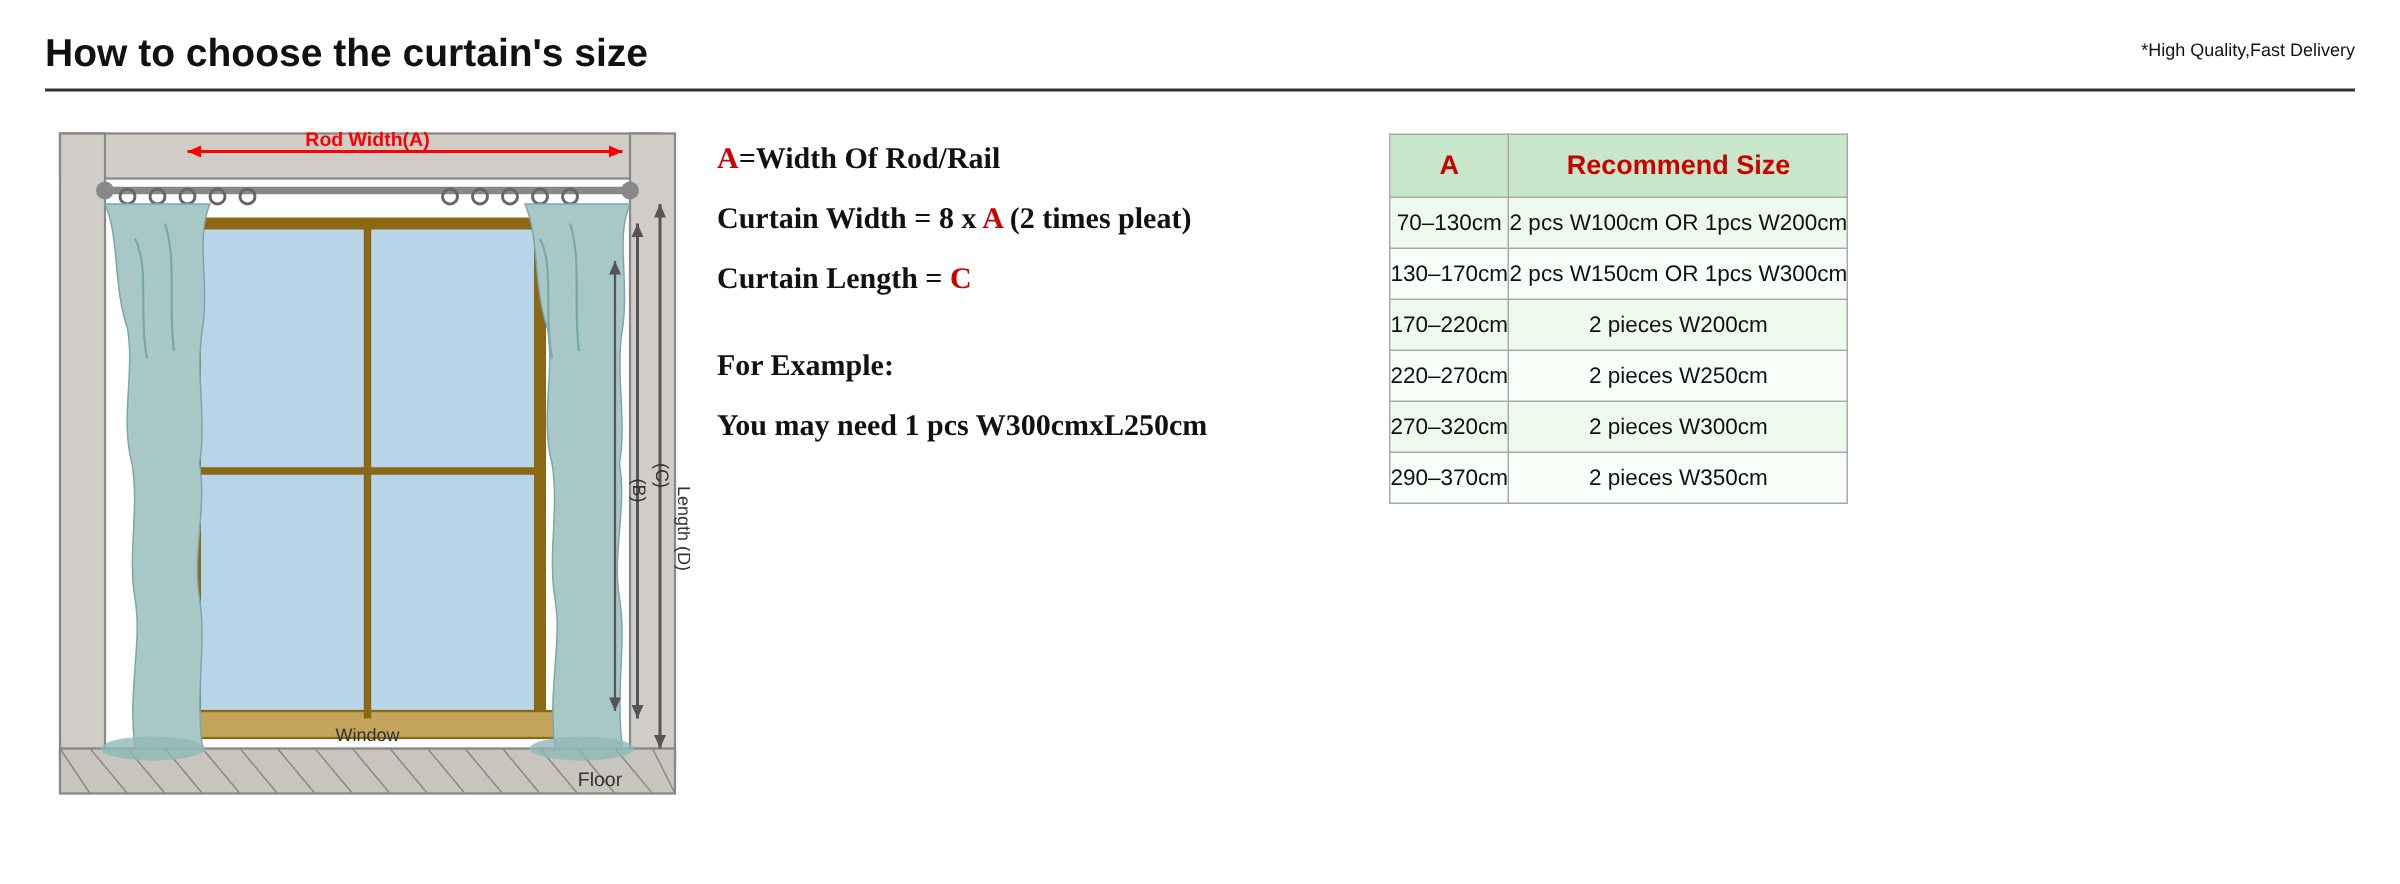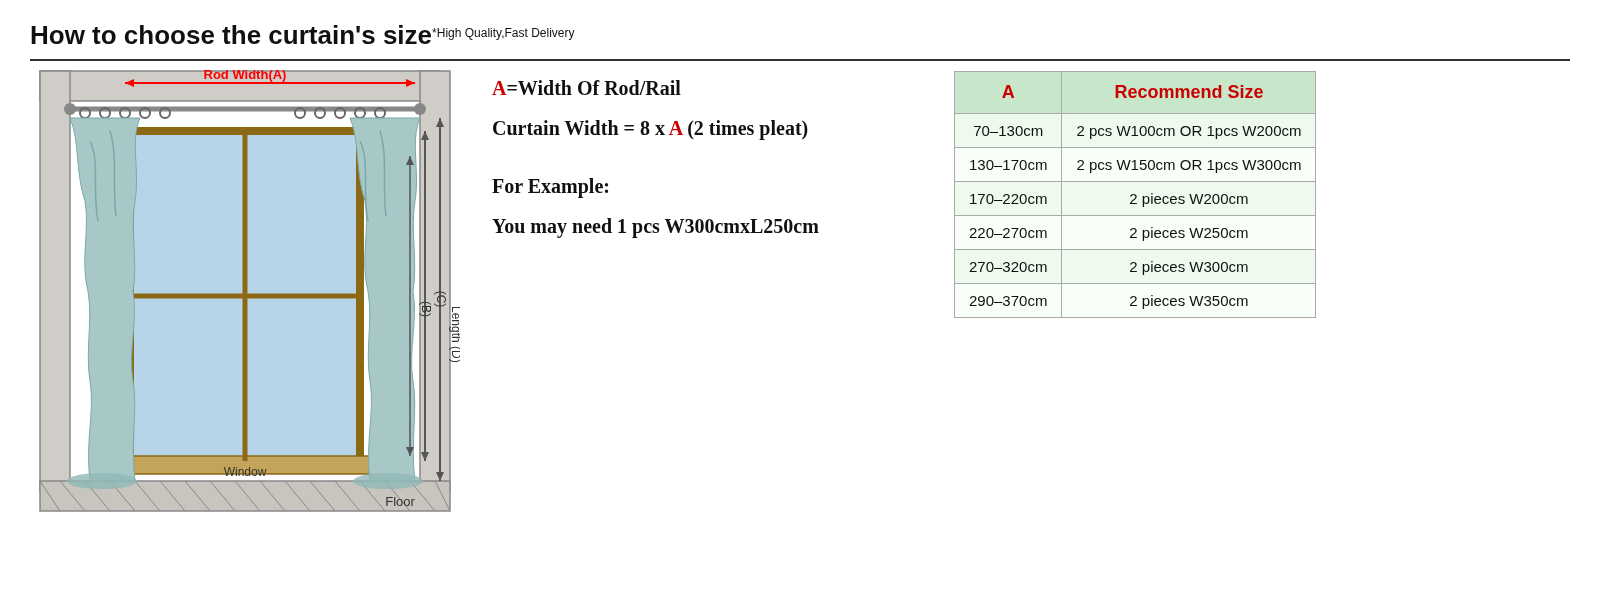--- a/index.html
+++ b/index.html
@@ -6,41 +6,43 @@
     body {
       background: #fff;
       font-family: Arial, sans-serif;
       width: 1600px;
       min-height: 589px;
       padding: 20px 30px;
     }
 
     .header {
       display: flex;
+      justify-content: space-between;
       align-items: flex-start;
+      margin-bottom: 18px;
       border-bottom: 2px solid #333;
       padding-bottom: 8px;
     }
 
     .header-title {
       font-size: 26px;
       font-weight: bold;
       color: #111;
     }
 
     .header-tagline {
       font-size: 12px;
       color: #111;
       font-weight: normal;
       margin-top: 6px;
     }
 
     .main-content {
       display: flex;
-      gap: 32px;
+      gap: 18px;
       align-items: flex-start;
     }
 
     
     .illustration {
       width: 430px;
       flex-shrink: 0;
       position: relative;
     }
 
@@ -91,21 +93,21 @@
       border: 1px solid #aaa;
       padding: 10px 18px;
       text-align: center;
       font-weight: bold;
       color: #cc0000;
       font-size: 18px;
     }
 
     .size-table td {
       border: 1px solid #aaa;
-      padding: 8px 14px;
+      padding: 8px 0;
       text-align: center;
       color: #111;
       background: #f5fff5;
       font-size: 15px;
     }
 
     .size-table tr:nth-child(odd) td {
       background: #edfaed;
     }
 
@@ -220,20 +222,23 @@
     </svg>
   </div>
 
   <div class="instructions">
     <div class="line bold">
       <span class="red">A</span><span>=Width Of Rod/Rail</span>
     </div>
     <div class="line bold">
       <span>Curtain Width = 8 x </span><span class="red">A</span><span> (2 times pleat)</span>
     </div>
+    <div class="line bold">
+      <span>Curtain Length = </span><span class="red">C</span>
+    </div>
 
     <div class="spacer"></div>
 
     <div class="line bold">For Example:</div>
 
     <div class="line bold">You may need 1 pcs W300cmxL250cm</div>
   </div>
 
   <div>
     <table class="size-table">

